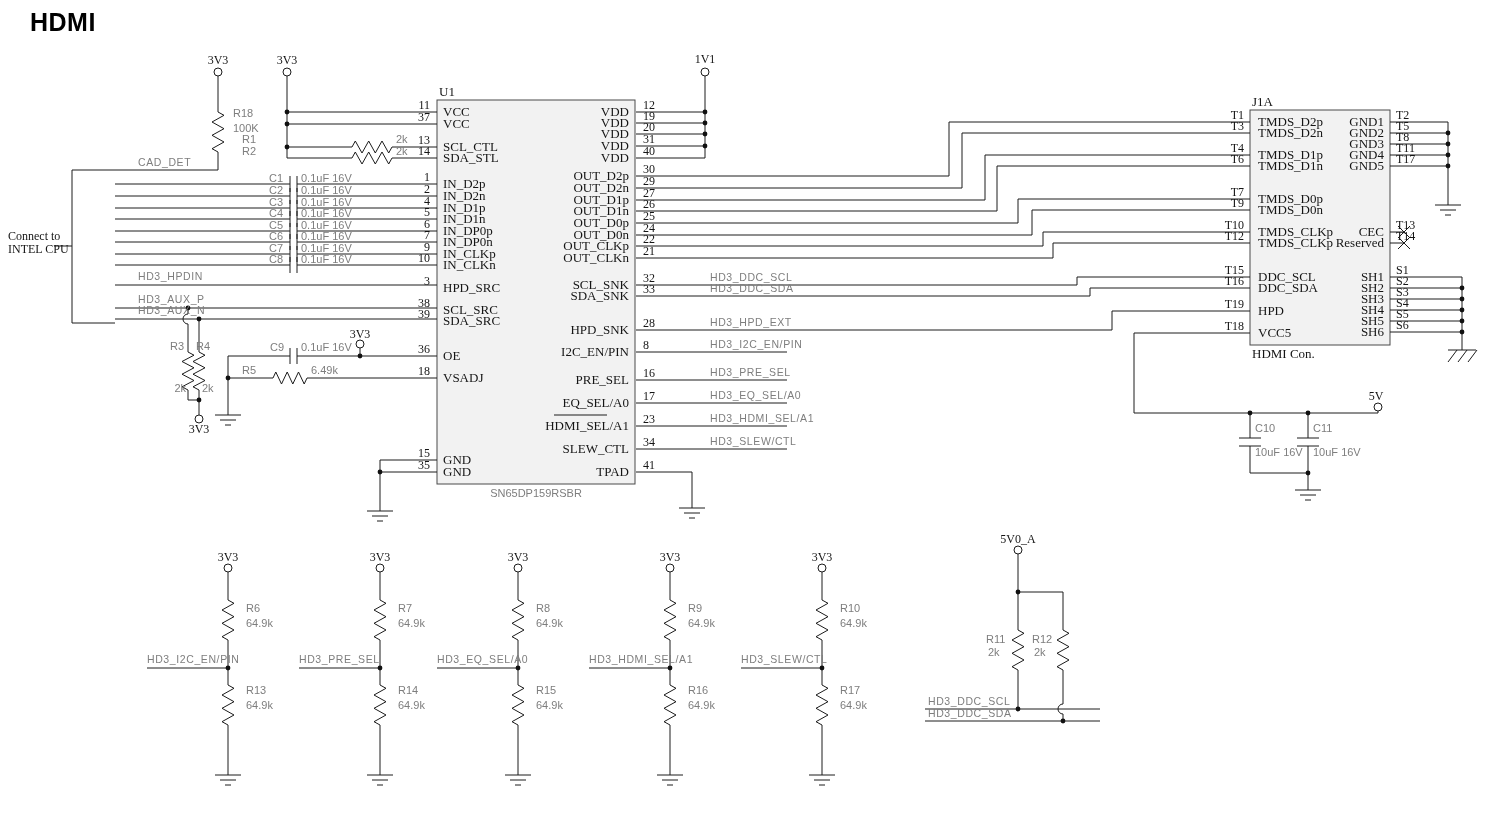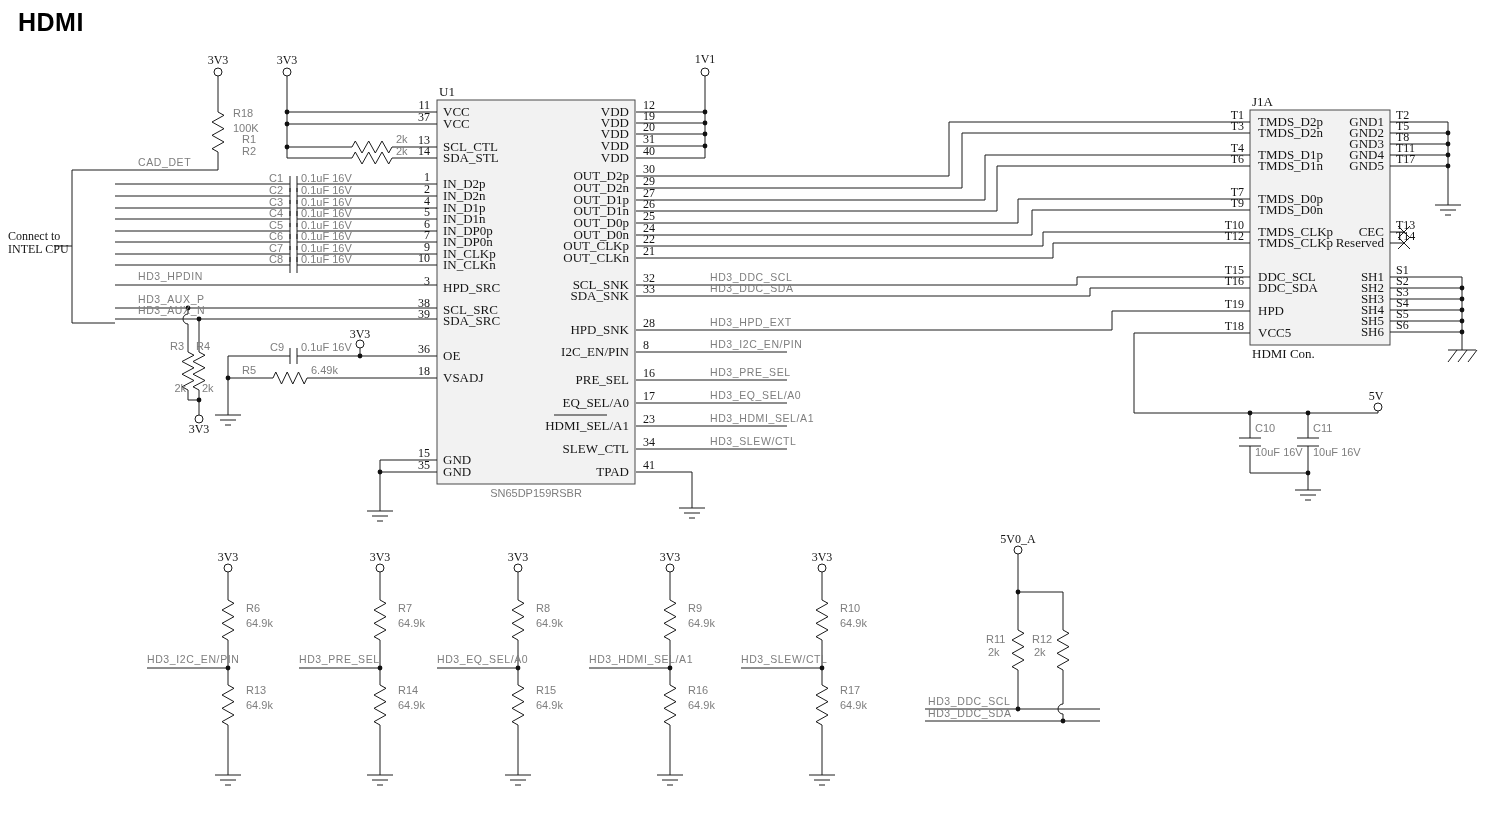--- a/index.html
+++ b/index.html
@@ -1,17 +1,17 @@
 <!DOCTYPE html>
 <html><head>
 <meta charset="utf-8">
 <style>
   html,body{margin:0;padding:0;background:#fff}
   body{width:1486px;height:815px;position:relative;font-family:"Liberation Sans",sans-serif}
-  #title{position:absolute;left:18px;top:8px;font:bold 25px "Liberation Sans",sans-serif;color:#000;letter-spacing:.5px}
+  #title{position:absolute;left:30px;top:8px;font:bold 25px "Liberation Sans",sans-serif;color:#000;letter-spacing:.5px}
   svg{position:absolute;left:0;top:0}
   .w{fill:none;stroke:#1c1c1c;stroke-width:1}
   .chip{fill:#f2f2f2;stroke:#4a4a4a;stroke-width:1}
   .dot{fill:#111;stroke:none}
   .sc{fill:#fff;stroke:#1c1c1c;stroke-width:1}
   text{fill:#151515}
   .ts{font:13px "Liberation Serif",serif}
   .ts12{font:12px "Liberation Serif",serif}
   .tb{font:12px "Liberation Serif",serif}
   .tnum{font:12px "Liberation Serif",serif}

